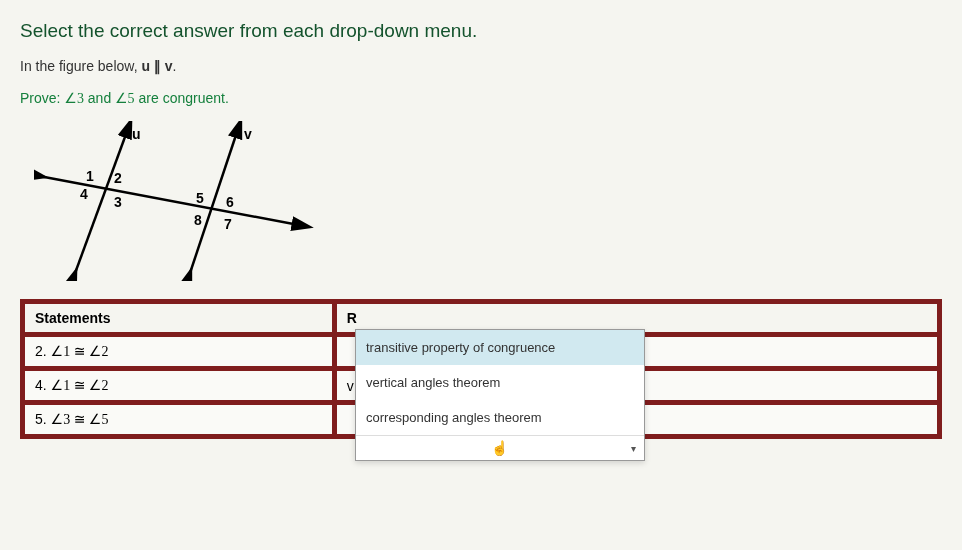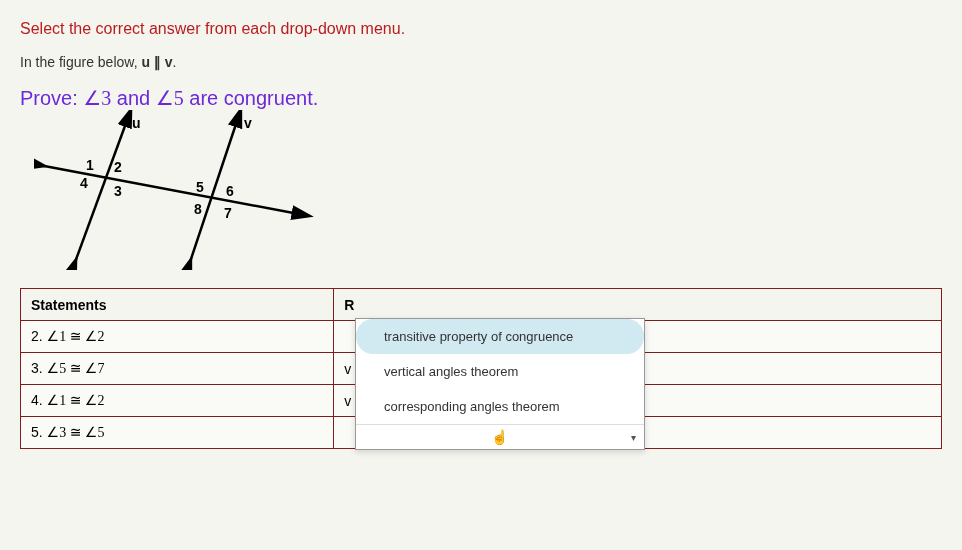--- a/index.html
+++ b/index.html
@@ -9,48 +9,49 @@
     }
     body {
       font-family: Arial, sans-serif;
       background: #f5f5f0;
       padding: 20px;
       width: 962px;
       height: 550px;
       overflow: hidden;
     }
     .instruction {
-      font-size: 16px;
-      color: #b91c1c;
+      font-size: 19px;
+      color: #14532d;
       margin-bottom: 16px;
     }
     .given {
       font-size: 14px;
       color: #333;
       margin-bottom: 16px;
     }
     .bold {
       font-weight: bold;
     }
     .prove {
-      font-size: 20px;
-      color: #6d28d9;
+      font-size: 14px;
+      color: #15803d;
+      margin-bottom: 14px;
     }
     .figure {
       margin-bottom: 14px;
       margin-left: 14px;
     }
     .proof-table {
       border-collapse: collapse;
       width: 100%;
       border: 1px solid #888;
       position: relative;
     }
     .proof-table th, .proof-table td {
-      border: 1px solid #7f1d1d;
+      border: 5px solid #7f1d1d;
       padding: 6px 10px;
       text-align: left;
       font-size: 14px;
       height: 32px;
       background: #fafaf7;
     }
     .proof-table th {
       font-weight: bold;
       background: #f5f5f0;
     }
@@ -64,25 +65,24 @@
       position: absolute;
       left: 335px;
       top: 30px;
       background: #fff;
       border: 1px solid #999;
       width: 290px;
       z-index: 10;
       box-shadow: 0 2px 6px rgba(0,0,0,0.15);
     }
     .dropdown-option {
-      padding: 10px 28px;
+      padding: 10px 10px;
       font-size: 13px;
       color: #333;
       cursor: pointer;
-      border-radius: 17px;
     }
     .dropdown-option.highlighted {
       background: #d1e9f0;
     }
     .dropdown-footer {
       display: flex;
       justify-content: center;
       align-items: center;
       padding: 4px 0;
       border-top: 1px solid #ddd;
@@ -153,24 +153,20 @@
       <th class="col-statements">Statements</th>
       <th class="col-reasons">R</th>
     </tr>
   </thead>
   <tbody>
     <tr>
       <td><span>2.</span> <span class="angle">∠1 ≅ ∠2</span></td>
       <td></td>
     </tr>
     <tr>
-      <td><span>3.</span> <span class="angle">∠5 ≅ ∠7</span></td>
-      <td>v</td>
-    </tr>
-    <tr>
       <td><span>4.</span> <span class="angle">∠1 ≅ ∠2</span></td>
       <td>v</td>
     </tr>
     <tr>
       <td><span>5.</span> <span class="angle">∠3 ≅ ∠5</span></td>
       <td></td>
     </tr>
   </tbody>
 </table>
 

